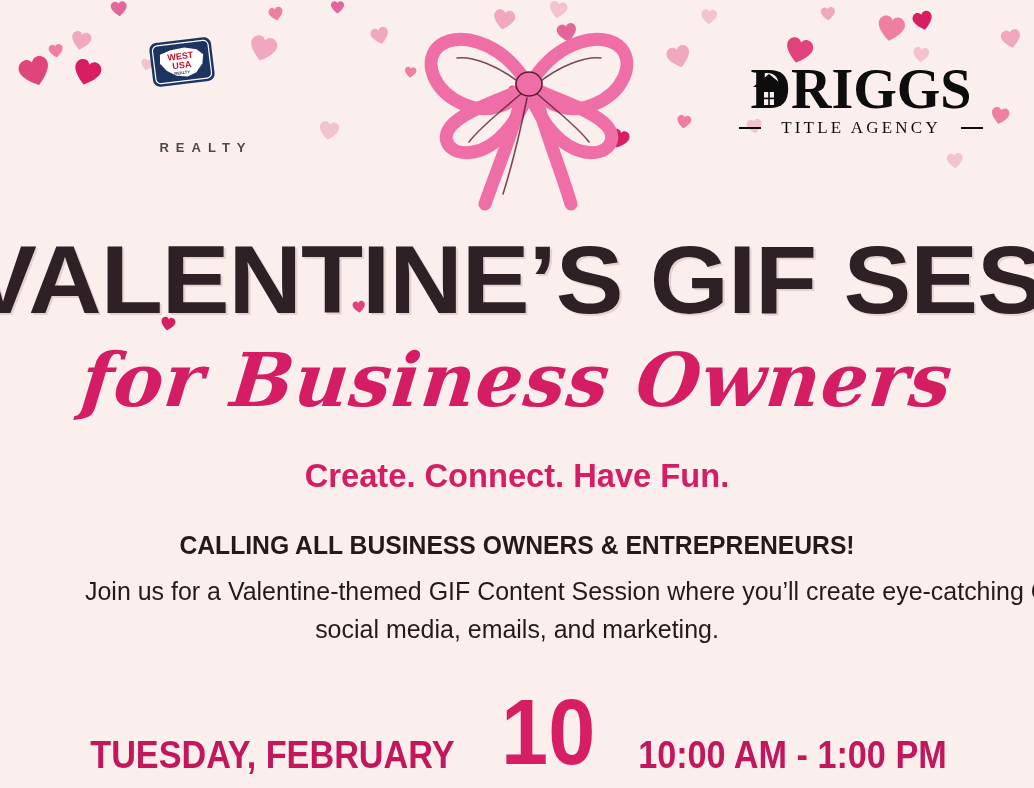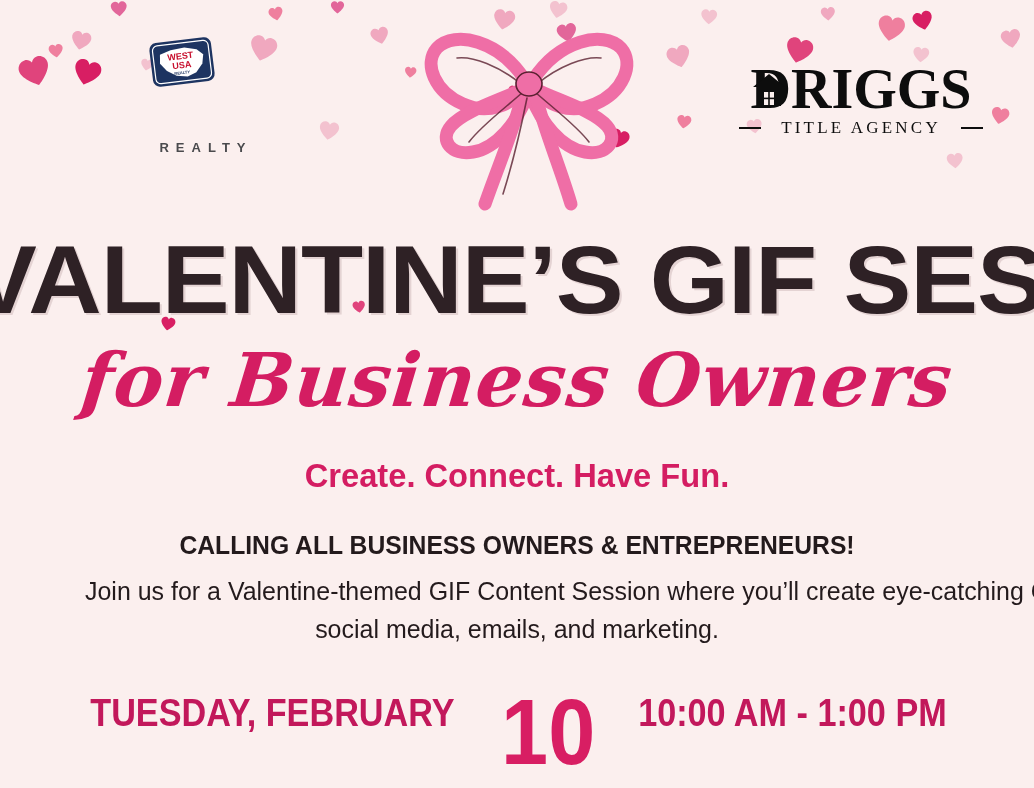--- a/index.html
+++ b/index.html
@@ -222,21 +222,21 @@
   }
   #desc .line { display: block; white-space: nowrap; }
 
   
   #datetime-row {
     position: absolute;
     left: 0;
     top: 690px;
     width: 1034px;
     display: flex;
-    align-items: flex-start;
+    align-items: flex-end;
     justify-content: center;
     gap: 22px;
   }
   #date-text {
     font-family: "Liberation Sans Narrow", "Liberation Sans", sans-serif;
     font-weight: 700;
     font-size: 38px;
     line-height: 46px;
     color: #c2185b;
     white-space: nowrap;

